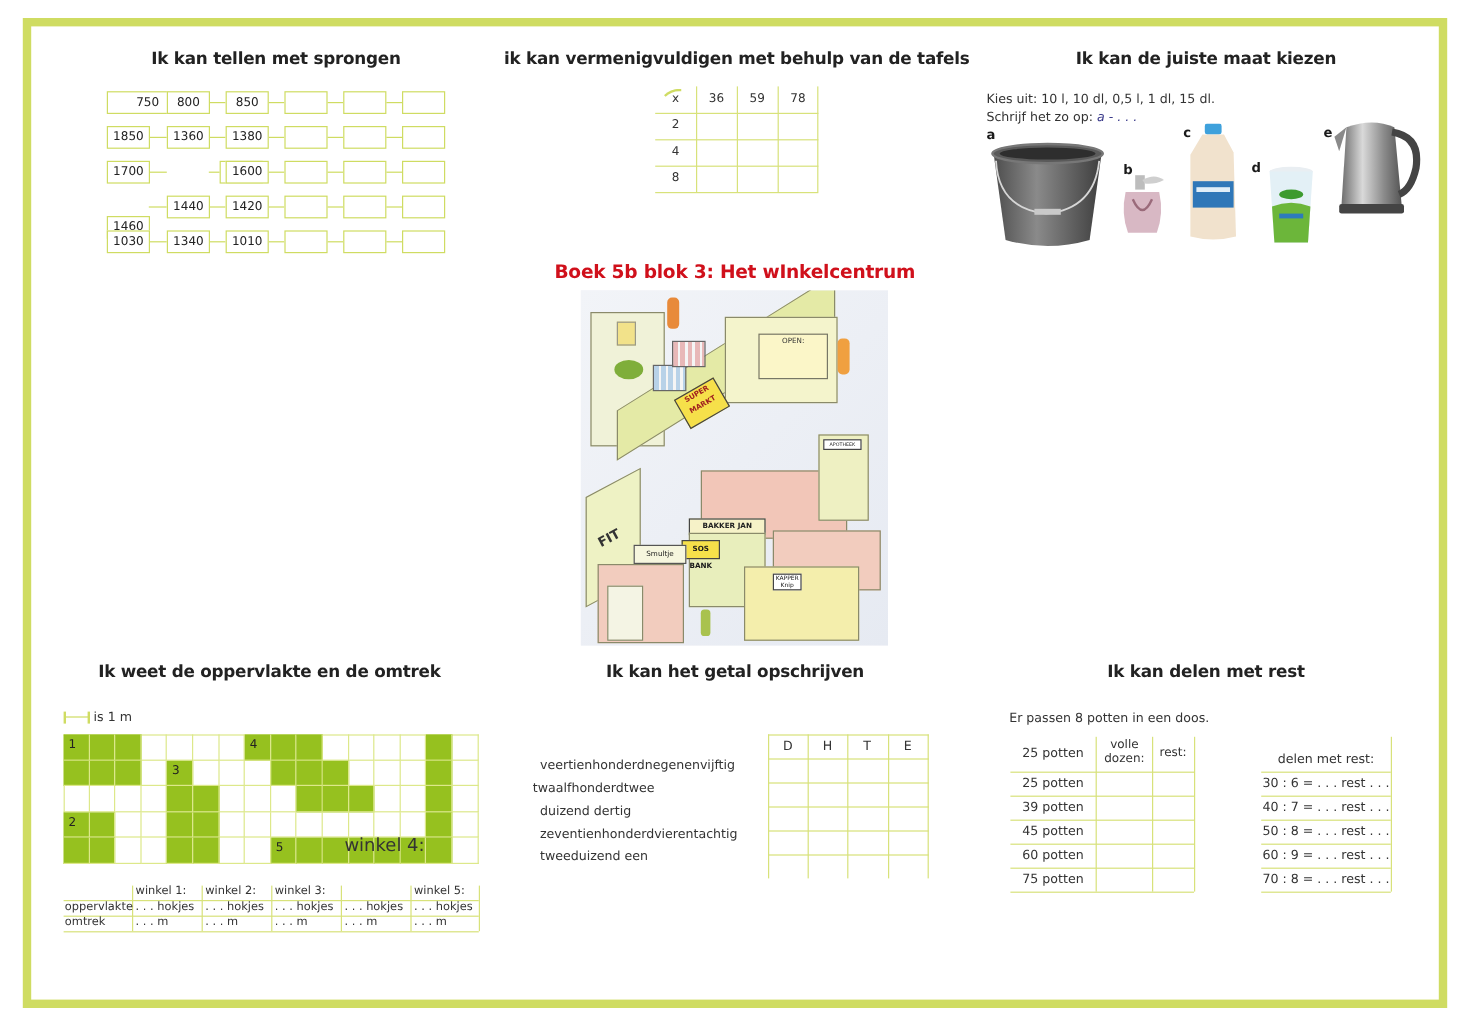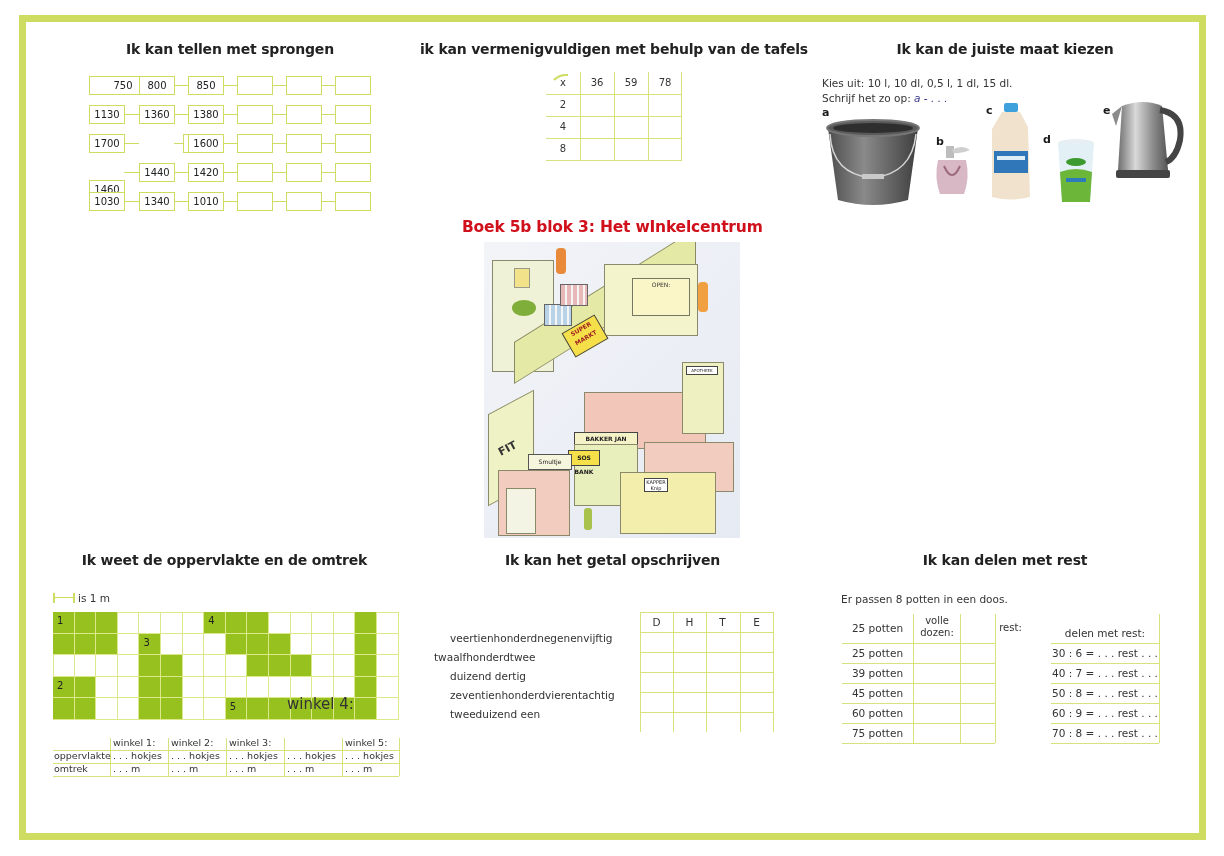--- a/index.html
+++ b/index.html
@@ -252,21 +252,21 @@
 <div class="box" style="left: 139px; top: 76px;">800</div>
 <div class="box" style="left: 188px; top: 76px;">850</div>
 <div class="box" style="left: 237px; top: 76px;"></div>
 <div class="box" style="left: 286px; top: 76px;"></div>
 <div class="box" style="left: 335px; top: 76px;"></div>
 <div class="conn" style="left: 124px; top: 114px; width: 15px;"></div>
 <div class="conn" style="left: 174px; top: 114px; width: 14px;"></div>
 <div class="conn" style="left: 223px; top: 114px; width: 14px;"></div>
 <div class="conn" style="left: 272px; top: 114px; width: 14px;"></div>
 <div class="conn" style="left: 321px; top: 114px; width: 14px;"></div>
-<div class="box" style="left: 89px; top: 105px;">1130</div>
+<div class="box" style="left: 89px; top: 105px;">1850</div>
 <div class="box" style="left: 139px; top: 105px;">1360</div>
 <div class="box" style="left: 188px; top: 105px;">1380</div>
 <div class="box" style="left: 237px; top: 105px;"></div>
 <div class="box" style="left: 286px; top: 105px;"></div>
 <div class="box" style="left: 335px; top: 105px;"></div>
 <div class="conn" style="left: 124px; top: 143px; width: 15px;"></div>
 <div class="conn" style="left: 174px; top: 143px; width: 14px;"></div>
 <div class="conn" style="left: 223px; top: 143px; width: 14px;"></div>
 <div class="conn" style="left: 272px; top: 143px; width: 14px;"></div>
 <div class="conn" style="left: 321px; top: 143px; width: 14px;"></div>
@@ -343,21 +343,21 @@
 <div class="abs small" style="left: 229px; top: 750px; font-size: 9.5px;">. . . hokjes</div>
 <div class="abs small" style="left: 287px; top: 750px; font-size: 9.5px;">. . . hokjes</div>
 <div class="abs small" style="left: 345px; top: 750px; font-size: 9.5px;">. . . hokjes</div>
 <div class="abs small" style="left: 54px; top: 763px; font-size: 9.5px;">omtrek</div>
 <div class="abs small" style="left: 113px; top: 763px; font-size: 9.5px;">. . . m</div>
 <div class="abs small" style="left: 171px; top: 763px; font-size: 9.5px;">. . . m</div>
 <div class="abs small" style="left: 229px; top: 763px; font-size: 9.5px;">. . . m</div>
 <div class="abs small" style="left: 287px; top: 763px; font-size: 9.5px;">. . . m</div>
 <div class="abs small" style="left: 345px; top: 763px; font-size: 9.5px;">. . . m</div>
 <div class="abs small" style="left: 450px; top: 632px; font-size: 10.5px;">veertienhonderdnegenenvijftig</div>
-<div class="abs small" style="left: 434px; top: 651px; font-size: 10.5px;">twaalfhonderdtwee</div>
+<div class="abs small" style="left: 444px; top: 651px; font-size: 10.5px;">twaalfhonderdtwee</div>
 <div class="abs small" style="left: 450px; top: 670px; font-size: 10.5px;">duizend dertig</div>
 <div class="abs small" style="left: 450px; top: 689px; font-size: 10.5px;">zeventienhonderdvierentachtig</div>
 <div class="abs small" style="left: 450px; top: 708px; font-size: 10.5px;">tweeduizend een</div>
 <div class="gline" style="left: 640px; top: 612px; width: 1px; height: 120px;"></div>
 <div class="gline" style="left: 673px; top: 612px; width: 1px; height: 120px;"></div>
 <div class="gline" style="left: 706px; top: 612px; width: 1px; height: 120px;"></div>
 <div class="gline" style="left: 740px; top: 612px; width: 1px; height: 120px;"></div>
 <div class="gline" style="left: 773px; top: 612px; width: 1px; height: 120px;"></div>
 <div class="gline" style="left: 640px; top: 612px; width: 134px; height: 1px;"></div>
 <div class="gline" style="left: 640px; top: 632px; width: 134px; height: 1px;"></div>
@@ -393,21 +393,21 @@
 <div class="gline" style="left: 960px; top: 614px; width: 1px; height: 129px;"></div>
 <div class="gline" style="left: 995px; top: 614px; width: 1px; height: 129px;"></div>
 <div class="gline" style="left: 842px; top: 643px; width: 153px; height: 1px;"></div>
 <div class="gline" style="left: 842px; top: 663px; width: 153px; height: 1px;"></div>
 <div class="gline" style="left: 842px; top: 683px; width: 153px; height: 1px;"></div>
 <div class="gline" style="left: 842px; top: 703px; width: 153px; height: 1px;"></div>
 <div class="gline" style="left: 842px; top: 723px; width: 153px; height: 1px;"></div>
 <div class="gline" style="left: 842px; top: 743px; width: 153px; height: 1px;"></div>
 <div class="cell" style="left: 842px; top: 622px; width: 71px; font-size: 10.5px;">25 potten</div>
 <div class="cell" style="left: 917px; top: 615px; width: 40px; font-size: 10px; line-height: 12px; white-space: normal;">volle dozen:</div>
-<div class="cell" style="left: 960px; top: 622px; width: 35px; font-size: 10px; padding-left: 33px;">rest:</div>
+<div class="cell" style="left: 960px; top: 622px; width: 35px; font-size: 10px;">rest:</div>
 <div class="cell" style="left: 842px; top: 647px; width: 71px; font-size: 10.5px;">25 potten</div>
 <div class="abs" style="left: 914px; top: 644px; width: 46px; height: 19px;"></div>
 <div class="abs" style="left: 961px; top: 644px; width: 34px; height: 19px;"></div>
 <div class="cell" style="left: 842px; top: 667px; width: 71px; font-size: 10.5px;">39 potten</div>
 <div class="abs" style="left: 914px; top: 664px; width: 46px; height: 19px;"></div>
 <div class="abs" style="left: 961px; top: 664px; width: 34px; height: 19px;"></div>
 <div class="cell" style="left: 842px; top: 687px; width: 71px; font-size: 10.5px;">45 potten</div>
 <div class="abs" style="left: 914px; top: 684px; width: 46px; height: 19px;"></div>
 <div class="abs" style="left: 961px; top: 684px; width: 34px; height: 19px;"></div>
 <div class="cell" style="left: 842px; top: 707px; width: 71px; font-size: 10.5px;">60 potten</div>

